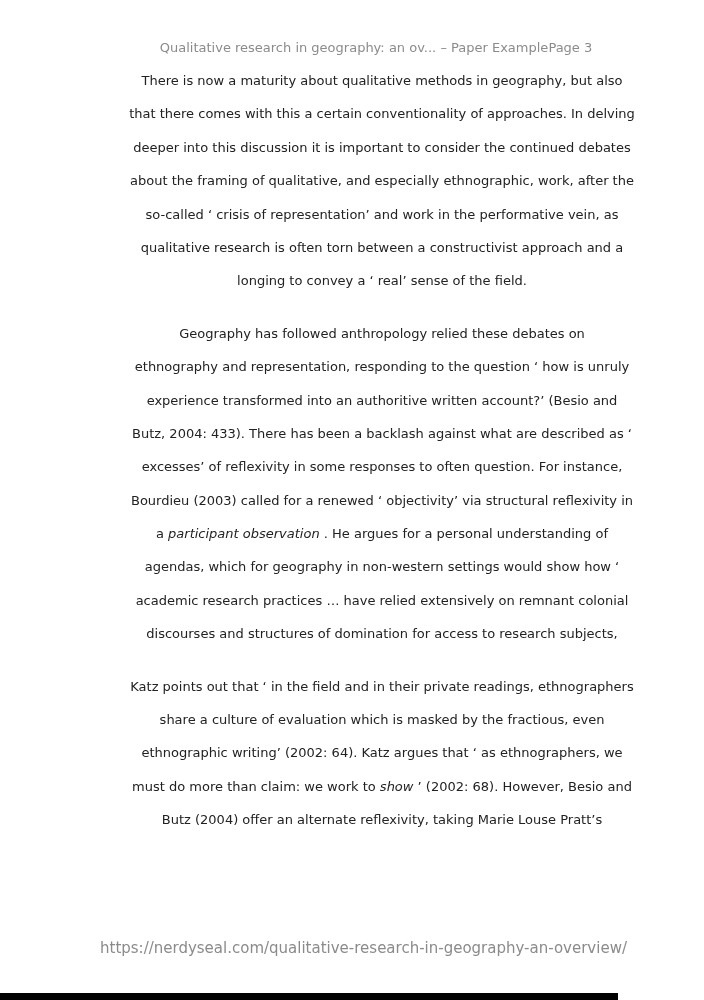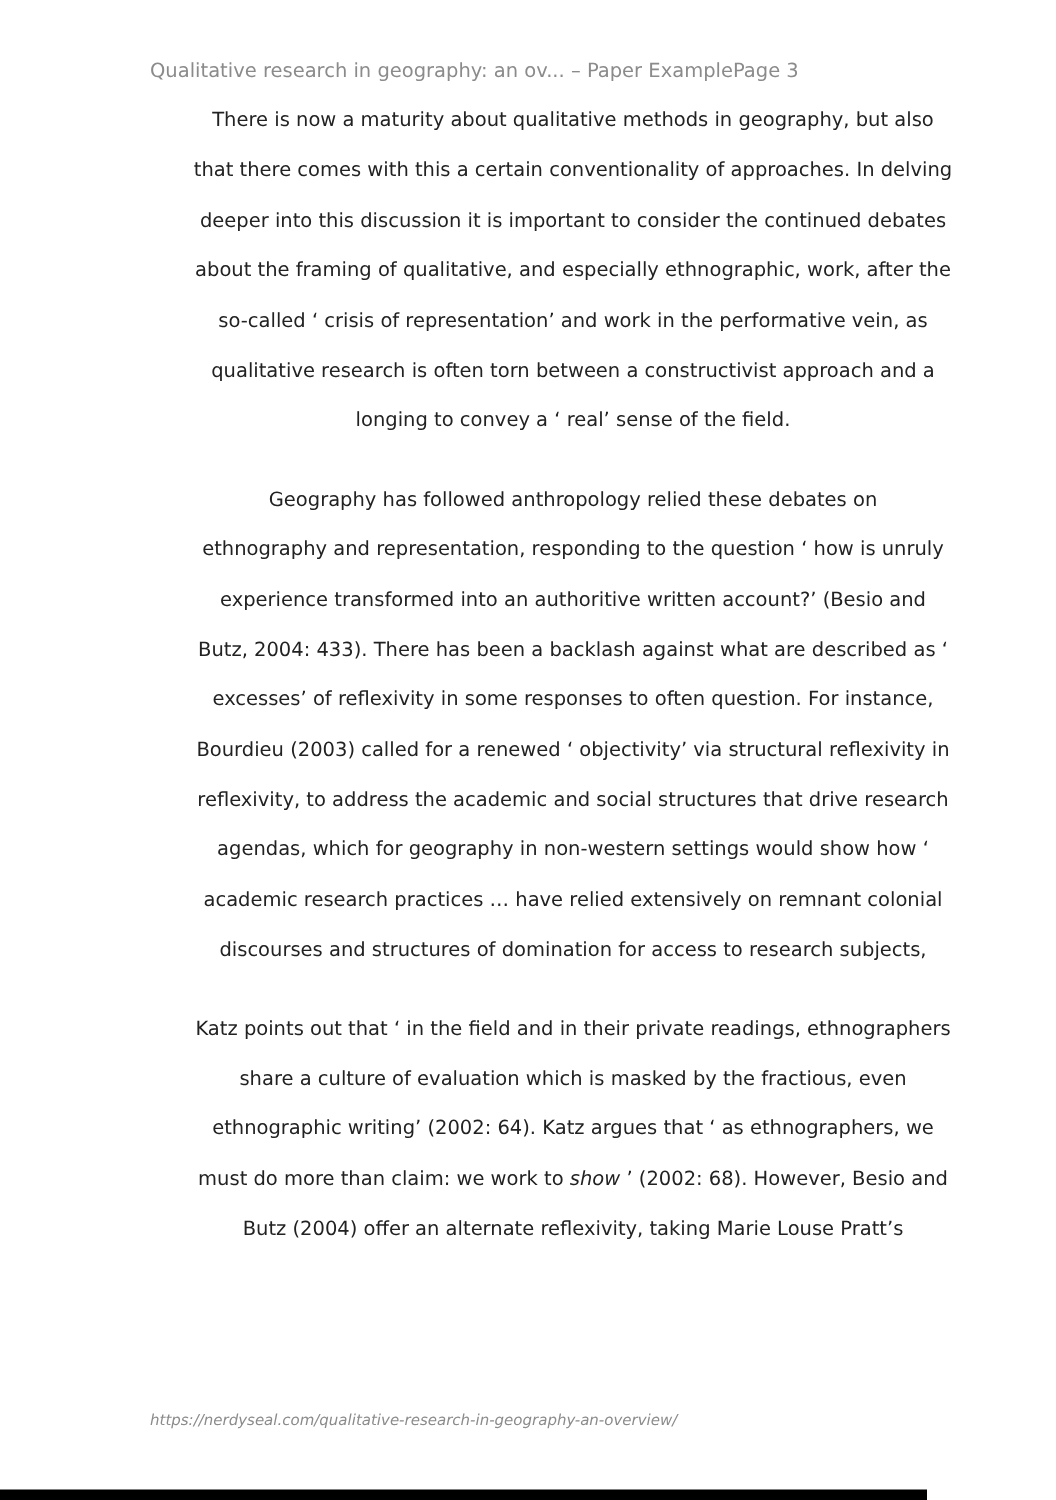--- a/index.html
+++ b/index.html
@@ -10,21 +10,21 @@
     background: var(--background, #ffffff);
     font-family: "DejaVu Sans", sans-serif;
     overflow: hidden;
   }
   .header {
     position: absolute;
     top: 40px;
     left: 100px;
     right: 52px;
     display: flex;
-    justify-content: flex-start;
+    justify-content: center;
     align-items: baseline;
     font-size: 13px;
     color: var(--muted-text, #8b8b8b);
     white-space: pre;
   }
   .content {
     position: absolute;
     top: 64px;
     left: 100px;
     right: 40px;
@@ -37,25 +37,24 @@
     height: 33.4px;
     line-height: 33.4px;
     text-align: center;
   }
   .text-line em { font-style: italic; }
   .footer {
     position: absolute;
     top: 938px;
     left: 100px;
     right: 40px;
-    font-size: 10px;
+    font-size: 15px;
     line-height: 20px;
     color: var(--muted-text, #8b8b8b);
     white-space: pre;
-    font-style: italic;
   }
   .bottom-bar {
     position: absolute;
     left: 0;
     bottom: 0;
     width: 618px;
     height: 7px;
     background: var(--bottom-bar, #000000);
   }
 </style>
@@ -77,21 +76,21 @@
         <div class="text-line"><span>qualitative research is often torn between a constructivist approach and a</span></div>
         <div class="text-line"><span>longing to convey a ‘ real’ sense of the field.</span></div>
       </div>
       <div class="paragraph">
         <div class="text-line"><span>Geography has followed anthropology relied these debates on</span></div>
         <div class="text-line"><span>ethnography and representation, responding to the question ‘ how is unruly</span></div>
         <div class="text-line"><span>experience transformed into an authoritive written account?’ (Besio and</span></div>
         <div class="text-line"><span>Butz, 2004: 433). There has been a backlash against what are described as ‘</span></div>
         <div class="text-line"><span>excesses’ of reflexivity in some responses to often question. For instance,</span></div>
         <div class="text-line"><span>Bourdieu (2003) called for a renewed ‘ objectivity’ via structural reflexivity in</span></div>
-        <div class="text-line"><span>reflexivity, to address the academic and social structures that drive research</span></div>
+        <div class="text-line"><span>a </span><em>participant observation</em><span> . He argues for a personal understanding of</span></div>
         <div class="text-line"><span>agendas, which for geography in non-western settings would show how ‘</span></div>
         <div class="text-line"><span>academic research practices … have relied extensively on remnant colonial</span></div>
         <div class="text-line"><span>discourses and structures of domination for access to research subjects,</span></div>
       </div>
       <div class="paragraph">
         <div class="text-line"><span>Katz points out that ‘ in the field and in their private readings, ethnographers</span></div>
         <div class="text-line"><span>share a culture of evaluation which is masked by the fractious, even</span></div>
         <div class="text-line"><span>ethnographic writing’ (2002: 64). Katz argues that ‘ as ethnographers, we</span></div>
         <div class="text-line"><span>must do more than claim: we work to </span><em>show</em><span> ’ (2002: 68). However, Besio and</span></div>
         <div class="text-line"><span>Butz (2004) offer an alternate reflexivity, taking Marie Louse Pratt’s</span></div>

